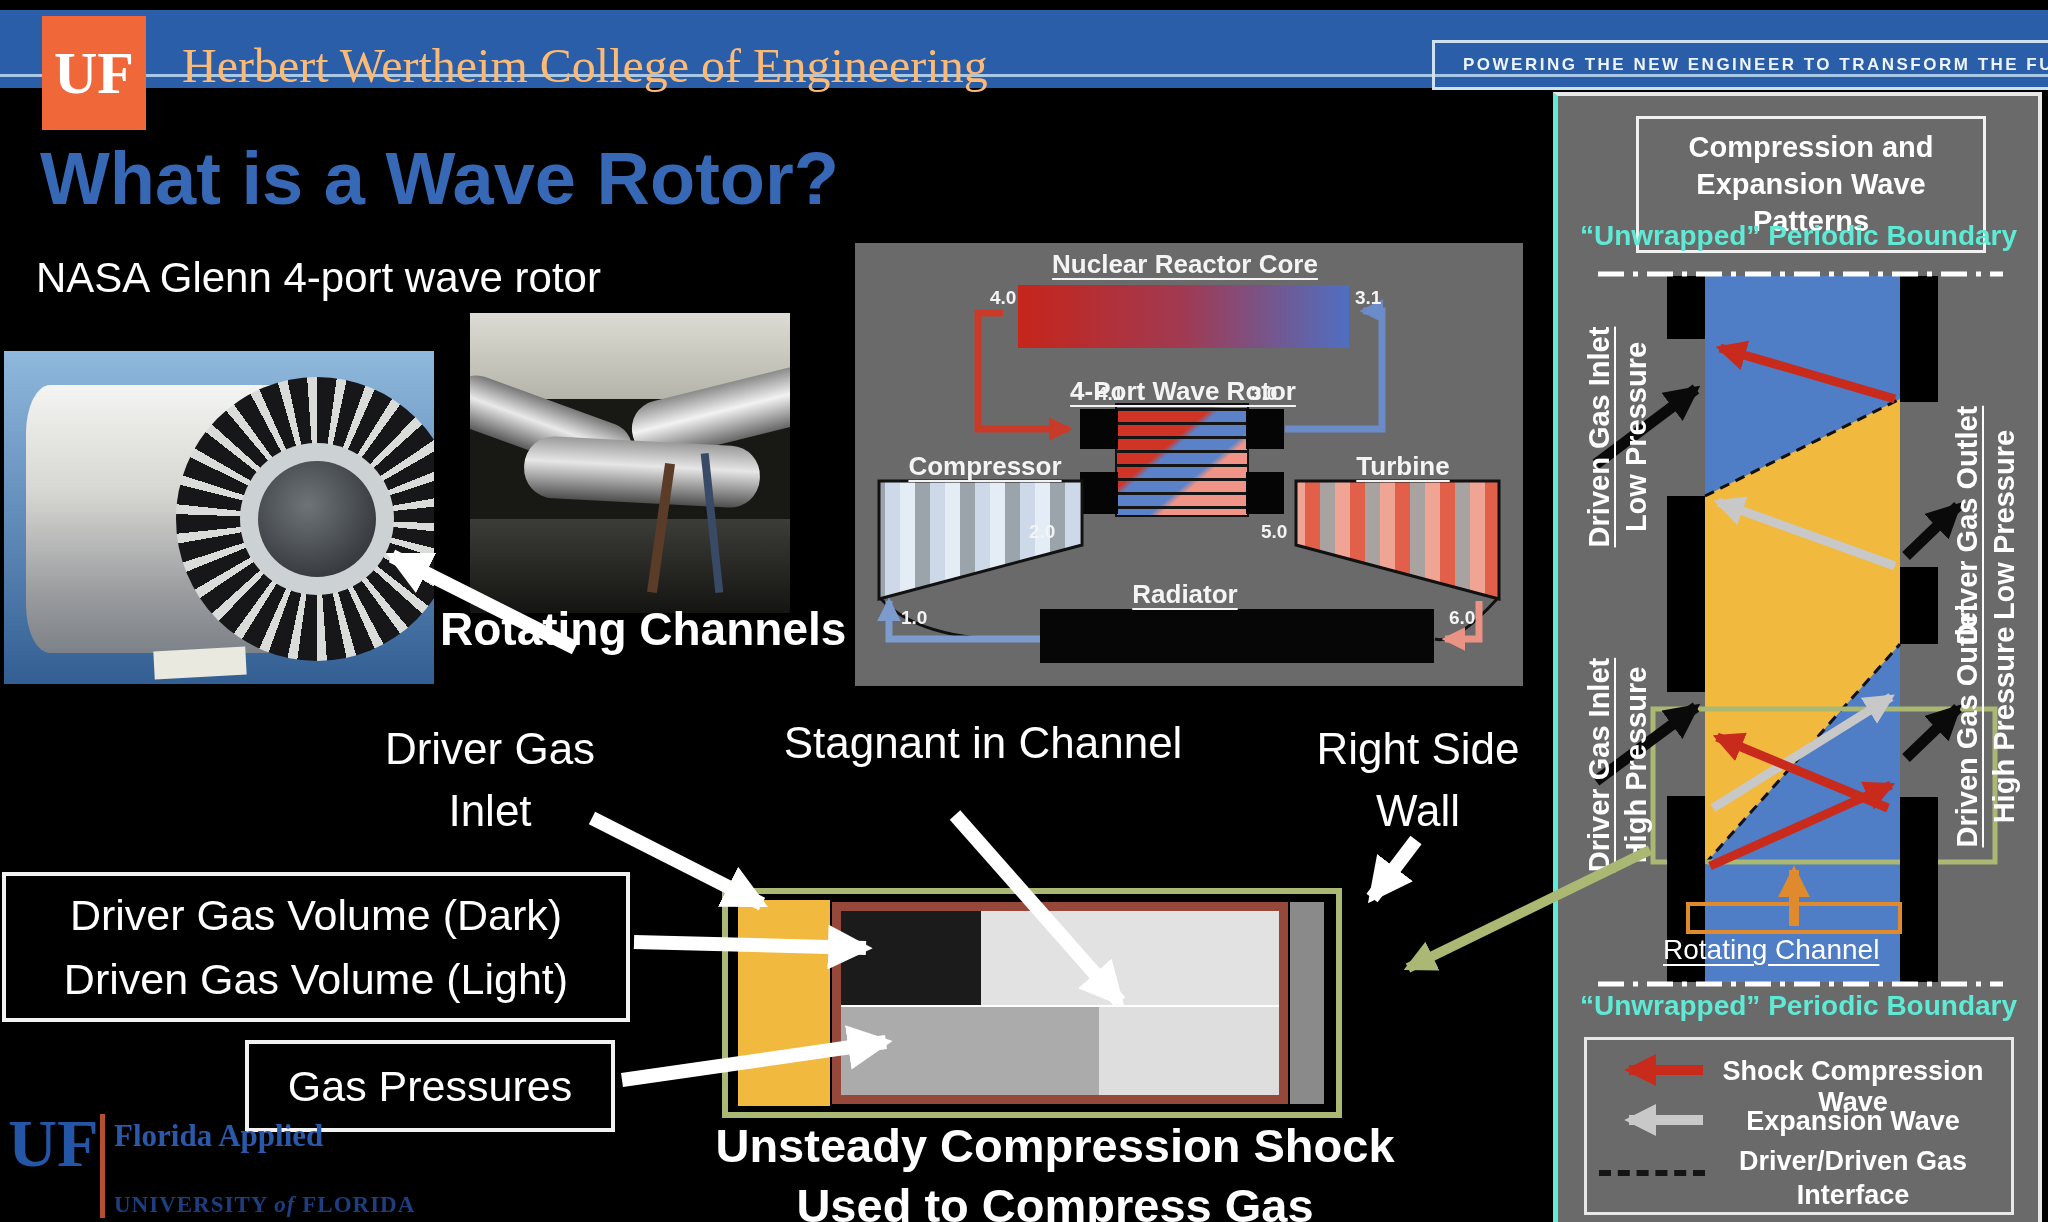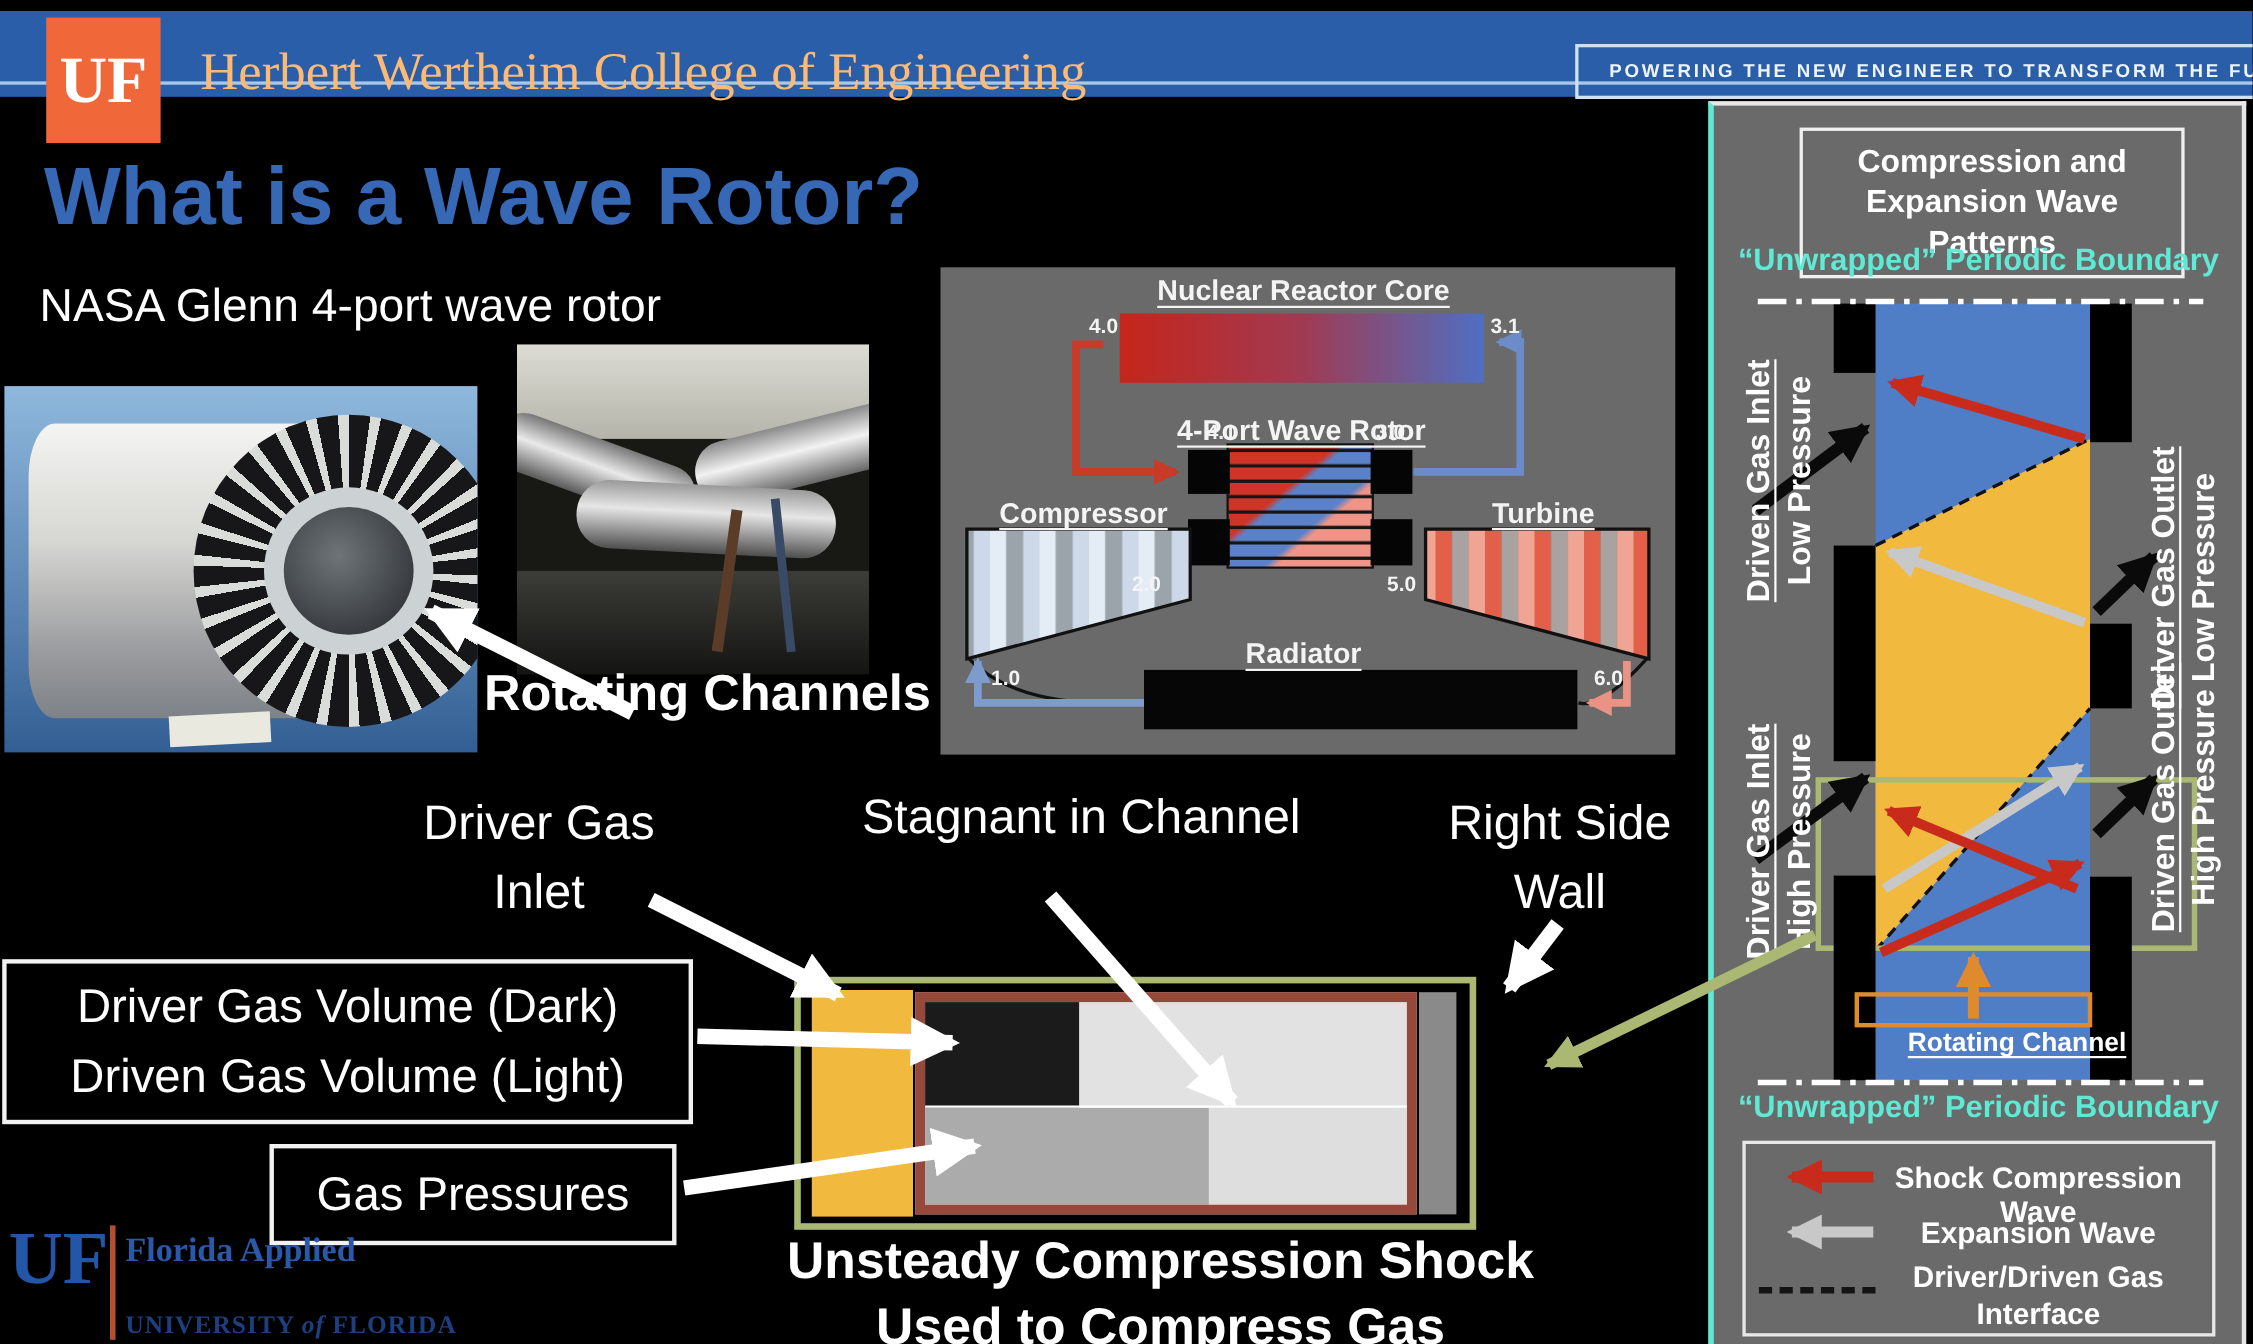--- a/index.html
+++ b/index.html
@@ -36,22 +36,22 @@
             display:flex;flex-direction:column;justify-content:center;text-align:center;}
   .biglabel{position:absolute;font-size:44px;color:#fff;text-align:center;line-height:62px;}
   
   .wpanel{position:absolute;left:1553px;top:92px;width:489px;height:1130px;background:#6a6a6a;
           border-left:5px solid #5eead4;border-top:4px solid #e8e8e8;border-right:4px solid #e8e8e8;box-sizing:border-box;}
   .whead{position:absolute;left:78px;top:20px;width:340px;border:3px solid #f0f0f0;padding:10px 2px;
          font-size:29px;font-weight:bold;text-align:center;line-height:37px;color:#fff;}
   .wbound{position:absolute;left:0;width:481px;text-align:center;font-size:28px;font-weight:bold;color:#5eead4;}
   .vlabel{position:absolute;width:360px;height:78px;transform:rotate(-90deg);text-align:center;
           font-size:29px;font-weight:bold;line-height:37px;color:#fff;}
-  .rotch{position:absolute;left:105px;top:838px;width:270px;text-align:right;
-         font-size:24px;font-weight:bold;color:#fff;}
+  .rotch{position:absolute;left:105px;top:838px;width:270px;text-align:left;
+         font-size:28px;font-weight:normal;color:#fff;}
   .legend{position:absolute;left:26px;top:941px;width:424px;height:172px;border:3px solid #e8e8e8;}
   .leglab{position:absolute;left:118px;width:296px;text-align:center;font-size:27px;font-weight:bold;color:#fff;}
   .legdash{position:absolute;left:12px;top:130px;width:106px;border-top:6px dashed #141414;}
   
   .fuf{position:absolute;left:8px;top:1104px;font-family:"Liberation Serif",serif;font-weight:bold;
        font-size:68px;color:#2456a8;}
   .fbar{position:absolute;left:100px;top:1114px;width:5px;height:104px;background:#b5502e;}
   .forg{position:absolute;left:114px;font-family:"Liberation Serif",serif;font-weight:bold;
         font-size:31px;color:#2a59aa;}
   .funiv{position:absolute;left:114px;top:1192px;font-family:"Liberation Serif",serif;font-weight:bold;

